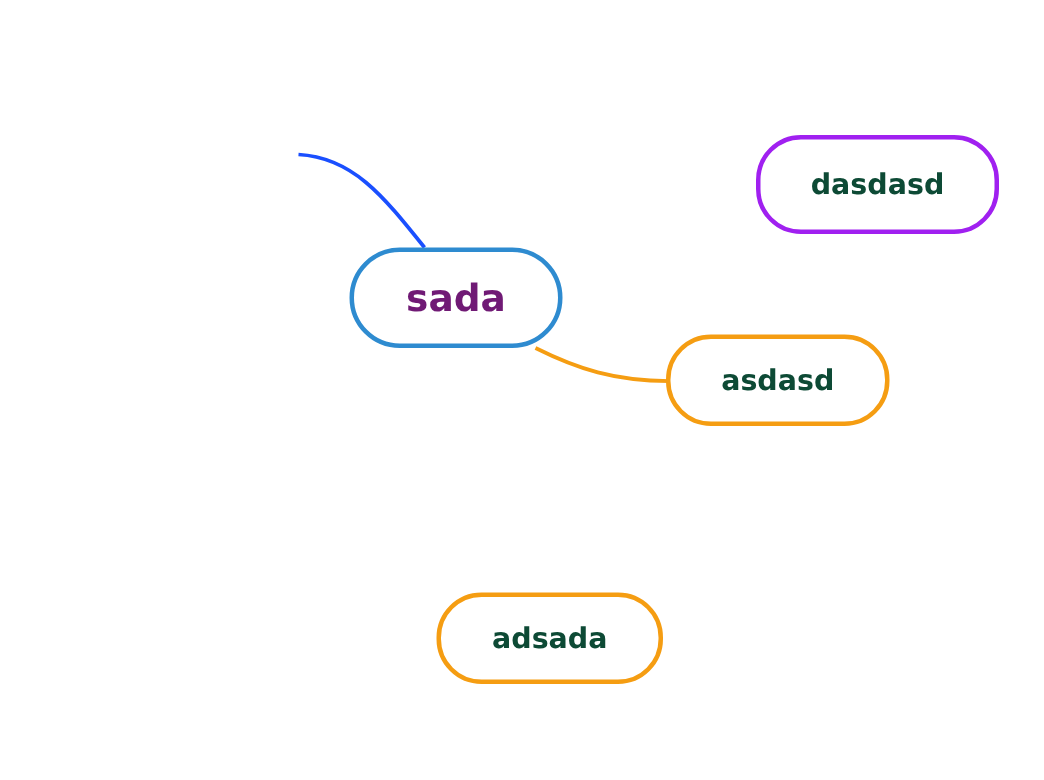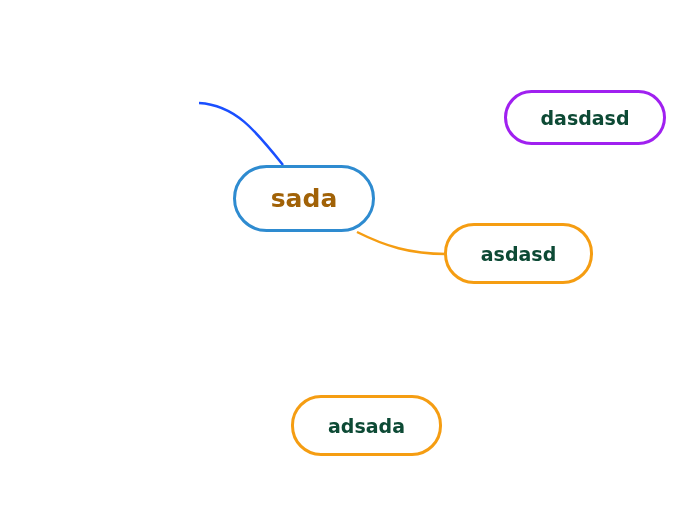--- a/index.html
+++ b/index.html
@@ -17,26 +17,26 @@
   </style>
 </head>
 <body>
 
 <div id="canvas">
   <svg class="links" viewBox="0 0 696 520">
     <path d="M199 103 C 235 105, 255 130, 283 165" fill="none" stroke="#1a4fff" stroke-width="2.5"></path>
     <path d="M357 232 C 385 246, 410 254, 446 254" fill="none" stroke="#f59d12" stroke-width="2.5"></path>
   </svg>
 
-  <div class="node" style="left:233px; top:165px; width:142px; height:67px; border-color:#2e8bd0; border-radius:34px; color:#a16207; font-size:25px;">
+  <div class="node" style="left:233px; top:165px; width:142px; height:67px; border-color:#2e8bd0; border-radius:34px; color:#701a75; font-size:25px;">
     <span>sada</span>
   </div>
 
 
-  <div class="node" style="left:504px; top:90px; width:162px; height:55px; border-color:#a020f0; font-size:19px;">
+  <div class="node" style="left:504px; top:90px; width:162px; height:66px; border-color:#a020f0; font-size:19px;">
     <span>dasdasd</span>
   </div>
 
   <div class="node" style="left:444px; top:223px; width:149px; height:61px; border-color:#f59d12; font-size:19px;justify-content:center;">
     <span>asdasd</span>
   </div>
 
   <div class="node" style="left:291px; top:395px; width:151px; height:61px; border-color:#f59d12; font-size:19px;">
     <span>adsada</span>
   </div>

